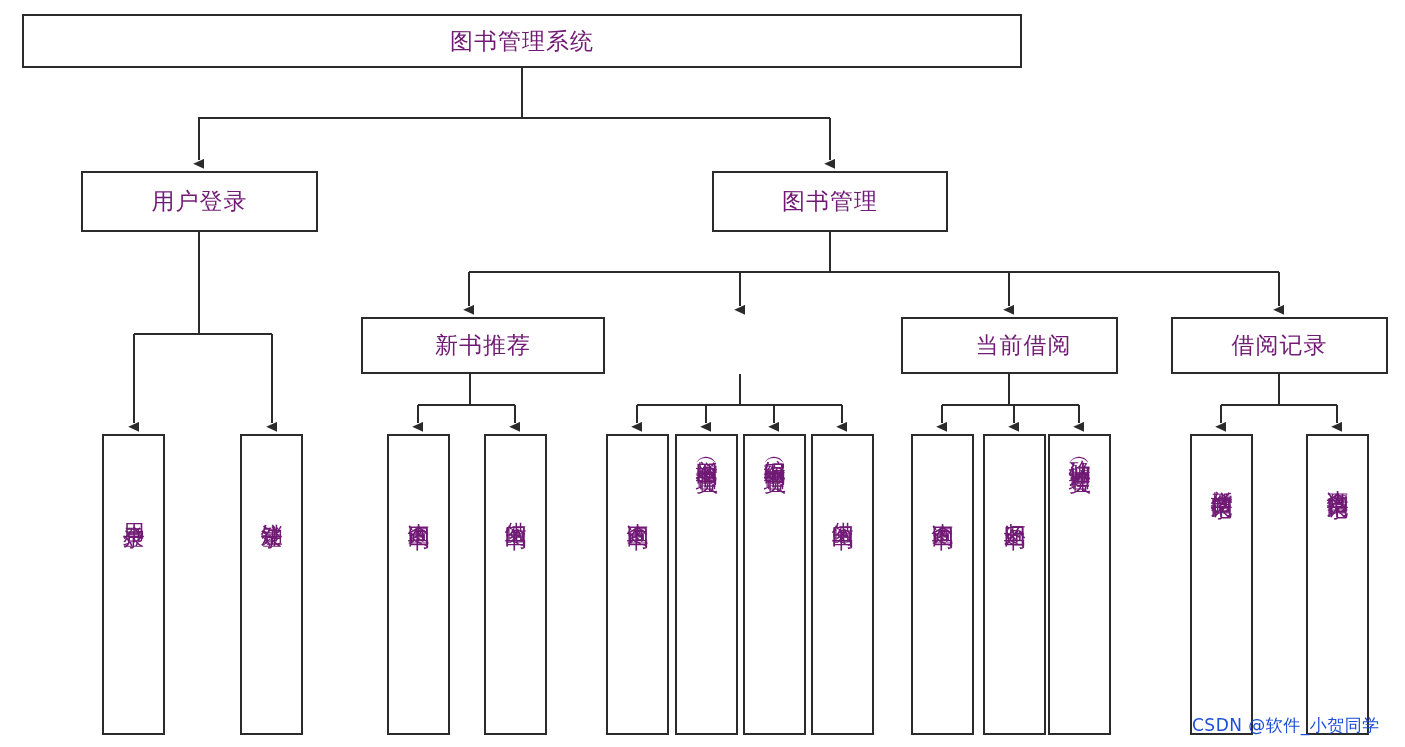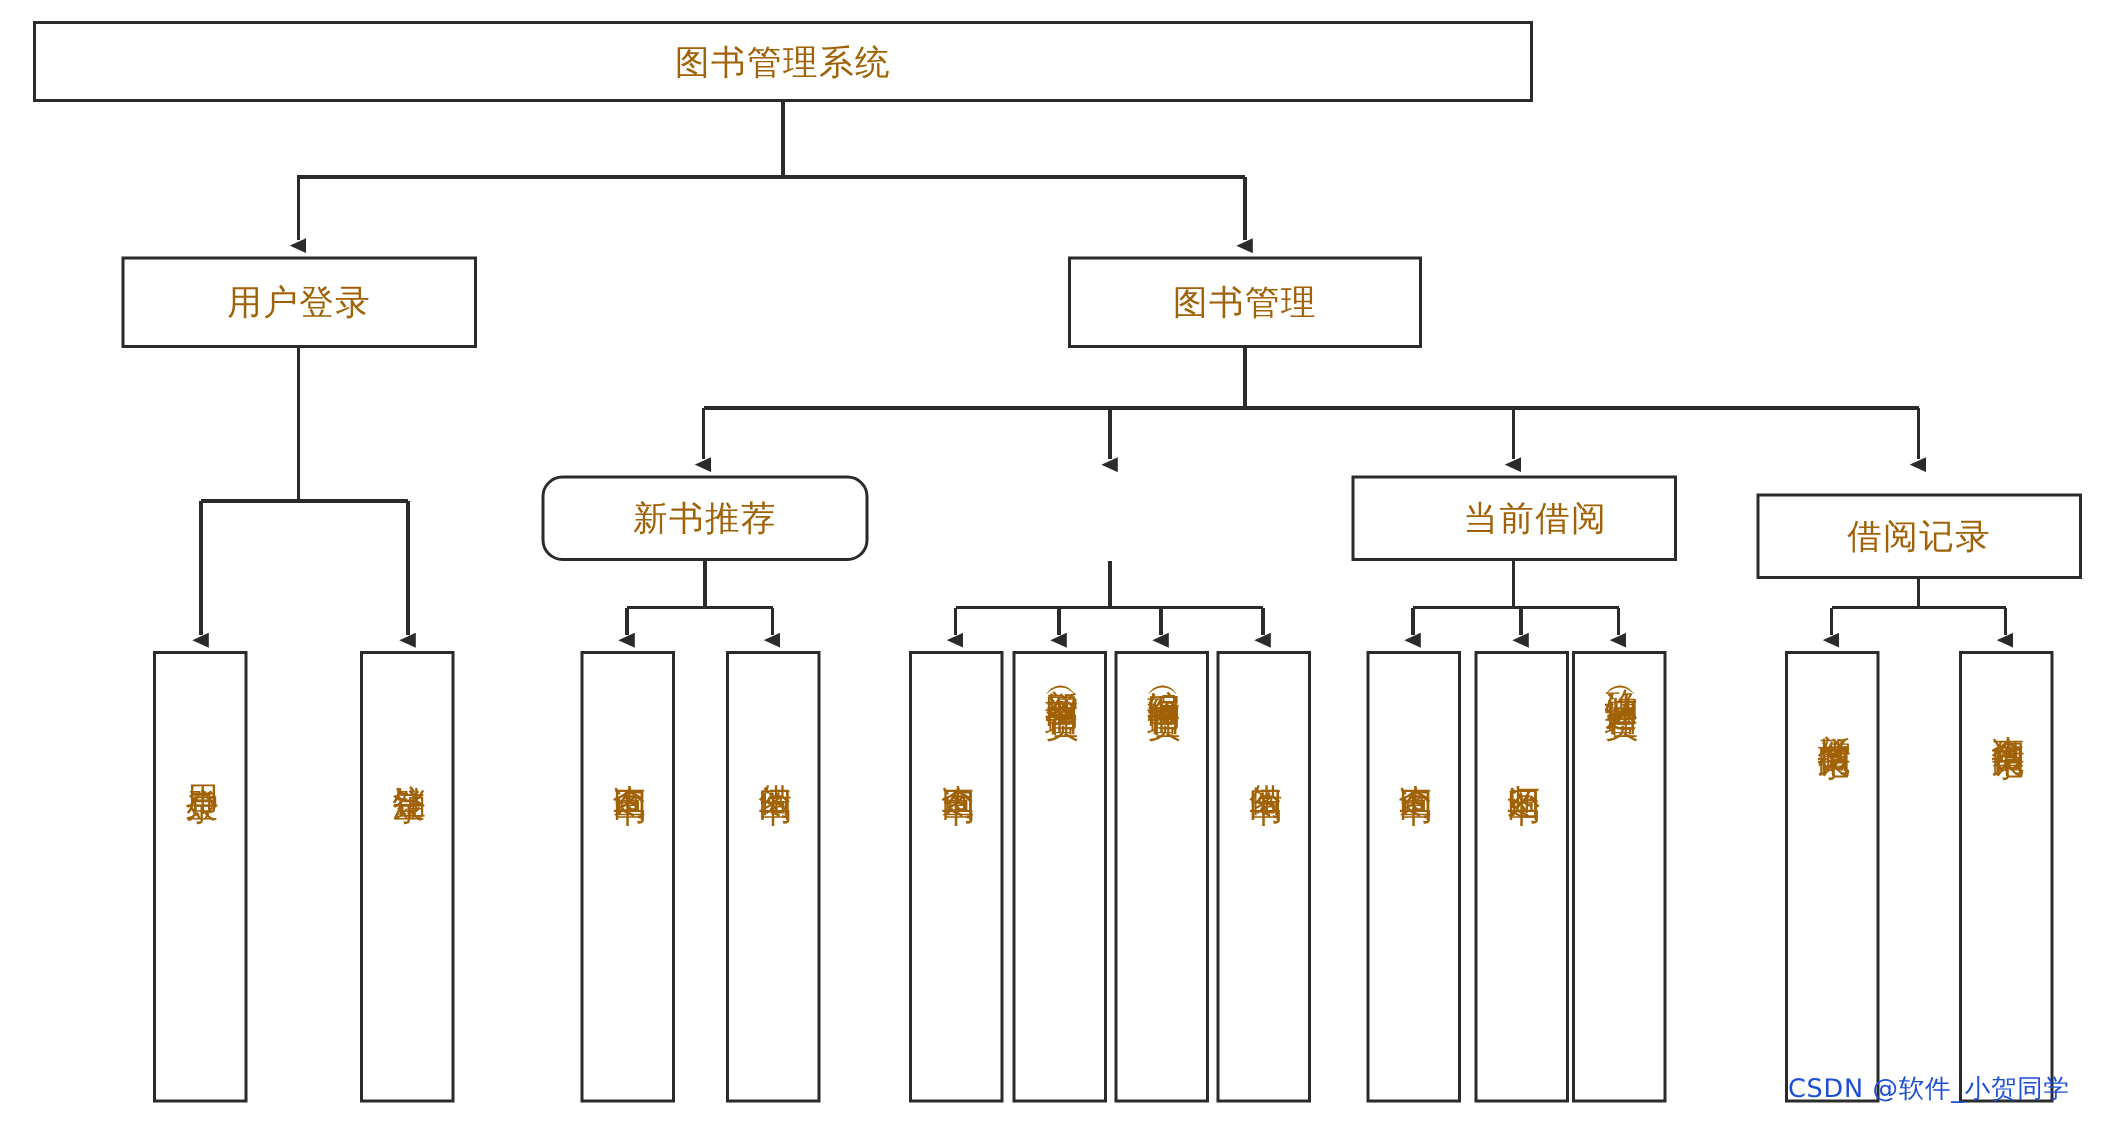--- a/index.html
+++ b/index.html
@@ -28,21 +28,21 @@
     pointer-events: none;
   }
   .node {
     position: absolute;
     box-sizing: border-box;
     background: #ffffff;
     border: 2px solid #2b2b2b;
     display: flex;
     align-items: center;
     justify-content: center;
-    color: #a16207;
+    color: #701a75;
     text-align: center;
   }
   .node.horiz {
     font-size: 23px;
     letter-spacing: 1px;
   }
   .node.vert {
     align-items: flex-start;
     justify-content: center;
     padding-top: 6px;
@@ -127,27 +127,27 @@
     <span>图书管理系统</span>
   </div>
 
   <div class="node horiz" style="left:81px; top:171px; width:237px; height:61px;">
     <span>用户登录</span>
   </div>
   <div class="node horiz" style="left:712px; top:171px; width:236px; height:61px;">
     <span>图书管理</span>
   </div>
 
-  <div class="node horiz" style="left:361px; top:317px; width:218px; height:57px;border-radius:14px;">
+  <div class="node horiz" style="left:361px; top:317px; width:244px; height:57px;">
     <span>新书推荐</span>
   </div>
   <div class="node horiz" style="left:901px; top:317px; width:217px; height:57px;padding-left:28px;">
     <span>当前借阅</span>
   </div>
-  <div class="node horiz" style="left:1171px; top:317px; width:217px; height:57px;margin-top:12px;">
+  <div class="node horiz" style="left:1171px; top:317px; width:217px; height:57px;">
     <span>借阅记录</span>
   </div>
 
   <div class="node vert mid" style="left:102px; top:434px; width:63px; height:301px; padding-top:69px;">
     <span class="vtext">用户登录</span>
   </div>
   <div class="node vert mid" style="left:240px; top:434px; width:63px; height:301px; padding-top:69px;">
     <span class="vtext">注销登录</span>
   </div>
 

